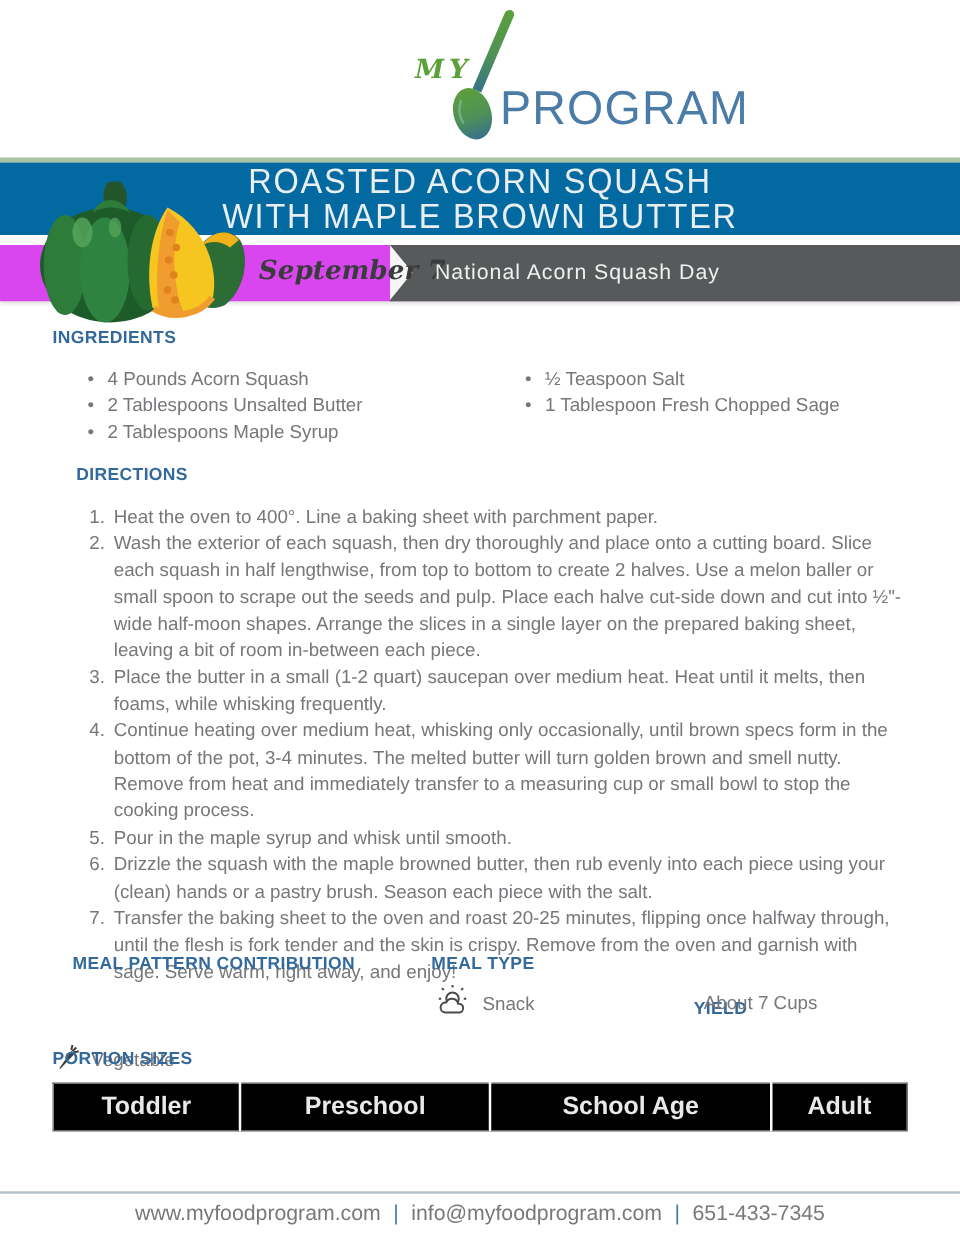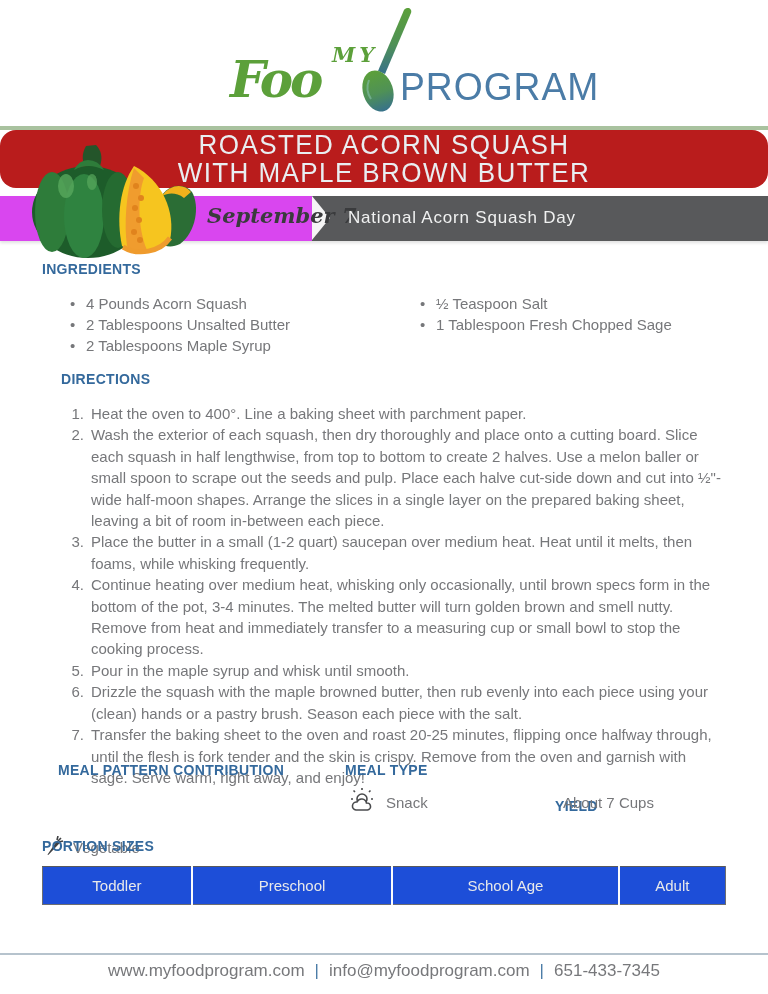--- a/index.html
+++ b/index.html
@@ -12,22 +12,22 @@
   .logo-my{position:absolute;left:98px;top:32px;font-family:"DejaVu Serif",serif;
            font-style:italic;font-weight:bold;font-size:21px;letter-spacing:4px;color:#5ca03a;}
   .logo-foo{position:absolute;left:-4px;top:40px;font-family:"DejaVu Serif",serif;
             font-style:italic;font-weight:bold;font-size:50px;letter-spacing:-3px;color:#5ca03a;}
   .logo-spoon{position:absolute;left:118px;top:-4px;}
   .logo-program{position:absolute;left:166px;top:56px;font-size:38px;color:#4b7ca7;
                 letter-spacing:1px;transform:scaleX(0.98);transform-origin:left;}
 
   
   .green-line{position:absolute;top:126px;left:0;right:0;height:4px;background:#a9c29f;}
-  .banner{position:absolute;top:130px;left:0;right:0;height:58px;background:#b91c1c;
-          color:#e9eef1;text-align:center;padding-top:1px;box-sizing:border-box;border-radius:16px;}
+  .banner{position:absolute;top:130px;left:0;right:0;height:58px;background:#0369a1;
+          color:#e9eef1;text-align:center;padding-top:1px;box-sizing:border-box;}
   .banner-line{font-size:28px;line-height:28px;letter-spacing:1.5px;transform:scaleX(0.93);
                transform-origin:center;white-space:nowrap;}
 
   
   .ribbon{position:absolute;top:196px;left:0;right:0;height:45px;background:#d946ef;
           box-shadow:0 2px 3px rgba(0,0,0,0.12);}
   .ribbon-dark{position:absolute;left:312px;right:0;top:0;bottom:0;background:#58595b;}
   .ribbon-arrow{position:absolute;left:312px;top:0;width:0;height:0;
                 border-top:22.5px solid transparent;border-bottom:22.5px solid transparent;
                 border-left:18px solid #f5f5f5;}
@@ -50,39 +50,38 @@
 
   .steps{position:absolute;left:62px;top:403px;width:666px;}
   .step{display:flex;}
   .step-num{width:22px;text-align:right;margin-right:7px;color:#76777a;font-size:15px;
             line-height:21.4px;flex:none;}
   .step-text{color:#76777a;font-size:15px;line-height:21.4px;width:635px;}
 
   .info-value{position:absolute;color:#76777a;font-size:15px;display:flex;align-items:center;gap:9px;}
 
   .portion-table{position:absolute;left:42px;top:866px;width:684px;border-collapse:collapse;}
-  .portion-table th{background:#1d4ed8;color:#e8e9ea;font-weight:normal;font-size:15px;
+  .portion-table th{background:#000000;color:#e8e9ea;font-weight:bold;font-size:20px;
                     height:35px;border:1px solid #6d6e70;border-top:1px solid #58595b;}
   .portion-table th + th{border-left:2px solid #fbfbfb;}
   .portion-table td{height:51px;text-align:center;color:#6f7073;font-size:15px;
                     border:1px solid #8a8b8d;}
   .footer-divider{position:absolute;top:953px;left:0;right:0;height:2px;background:#b6c3cd;}
   .footer{position:absolute;top:961px;left:0;right:0;text-align:center;color:#77787b;
           font-size:17px;}
   .footer .pipe{color:#4a7ba6;padding:0 10px;font-weight:normal;}
 </style>
 </head>
 <body>
 
 <div class="page">
 
   <div class="logo">
     <div class="logo-inner">
       <div class="logo-my">MY</div>
-      <div class="logo-foo">Foo</div>
       <div class="logo-spoon">
         <svg width="66" height="112" viewBox="0 0 66 112">
           <defs>
             <linearGradient id="spoonGrad" x1="0" y1="0" x2="0" y2="1">
               <stop offset="0" stop-color="#5ca03a"></stop>
               <stop offset="0.55" stop-color="#4f9156"></stop>
               <stop offset="1" stop-color="#37718b"></stop>
             </linearGradient>
           </defs>
           <path d="M56,2 C58,2 60,4 59,7 L33,68 L26,65 L52,4 C53,2.5 54.5,2 56,2 Z" fill="url(#spoonGrad)"></path>

